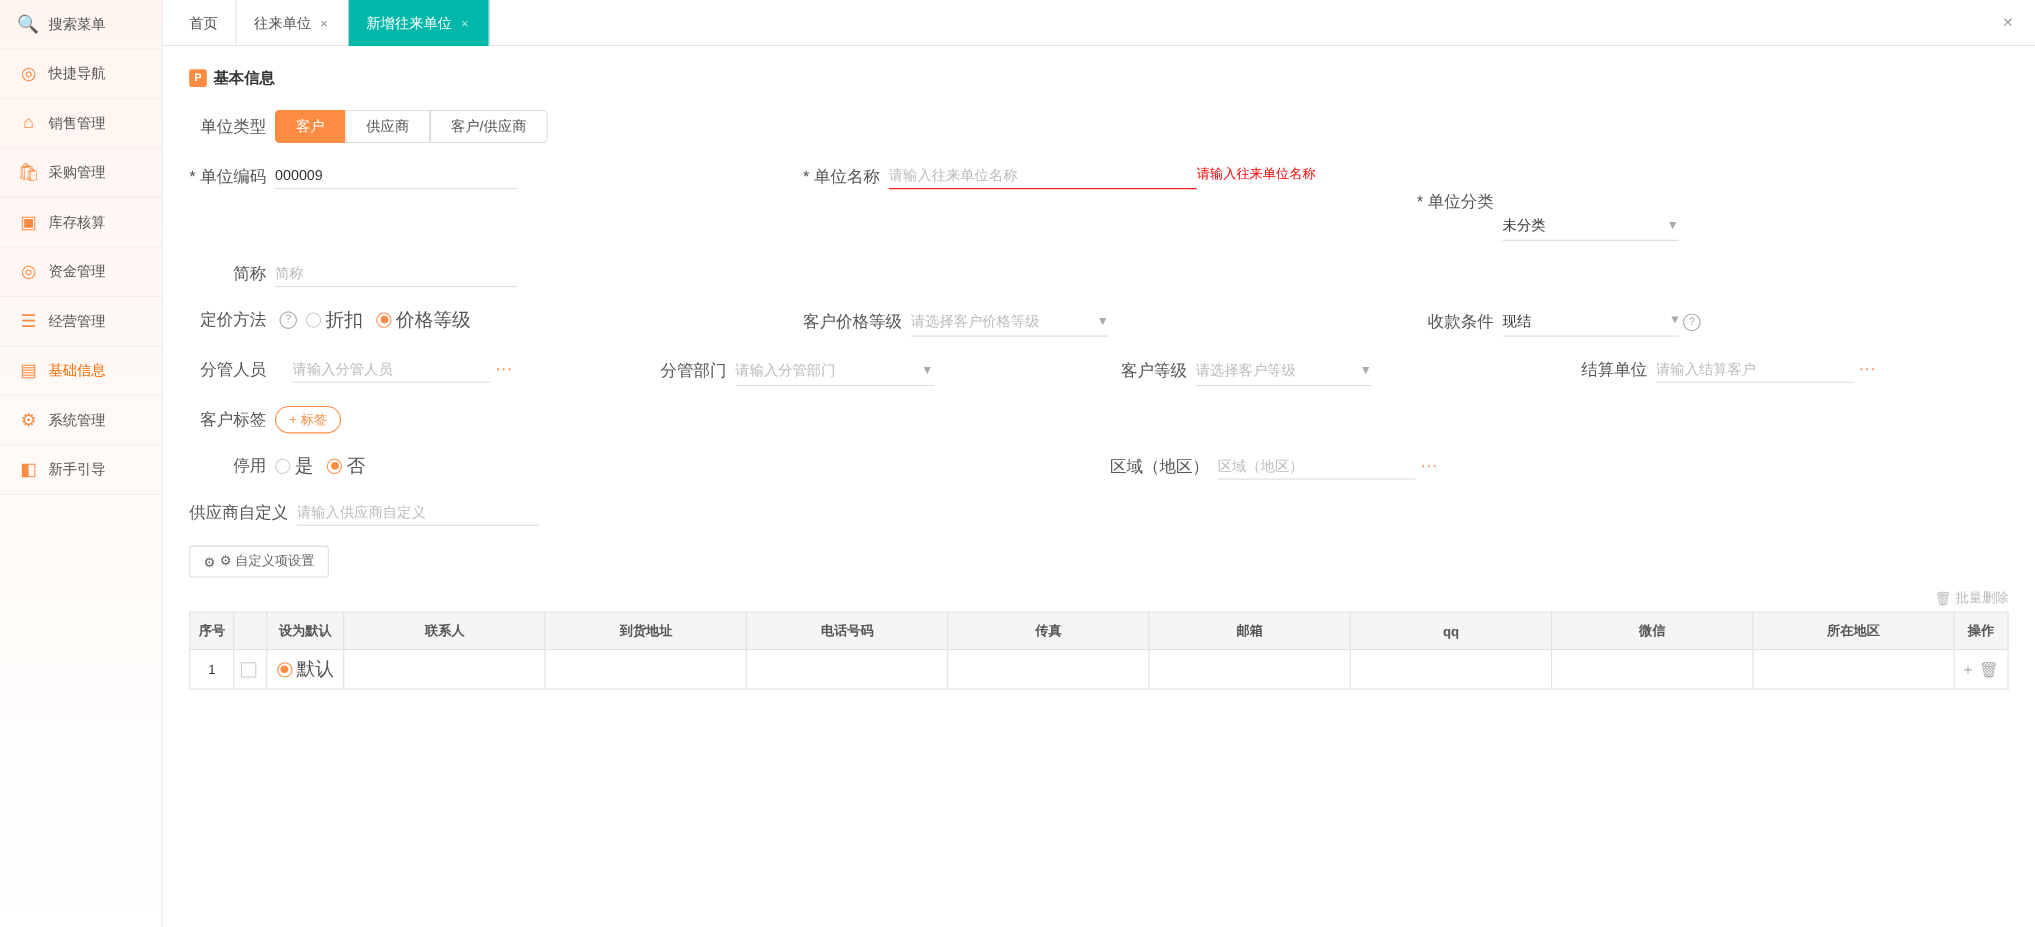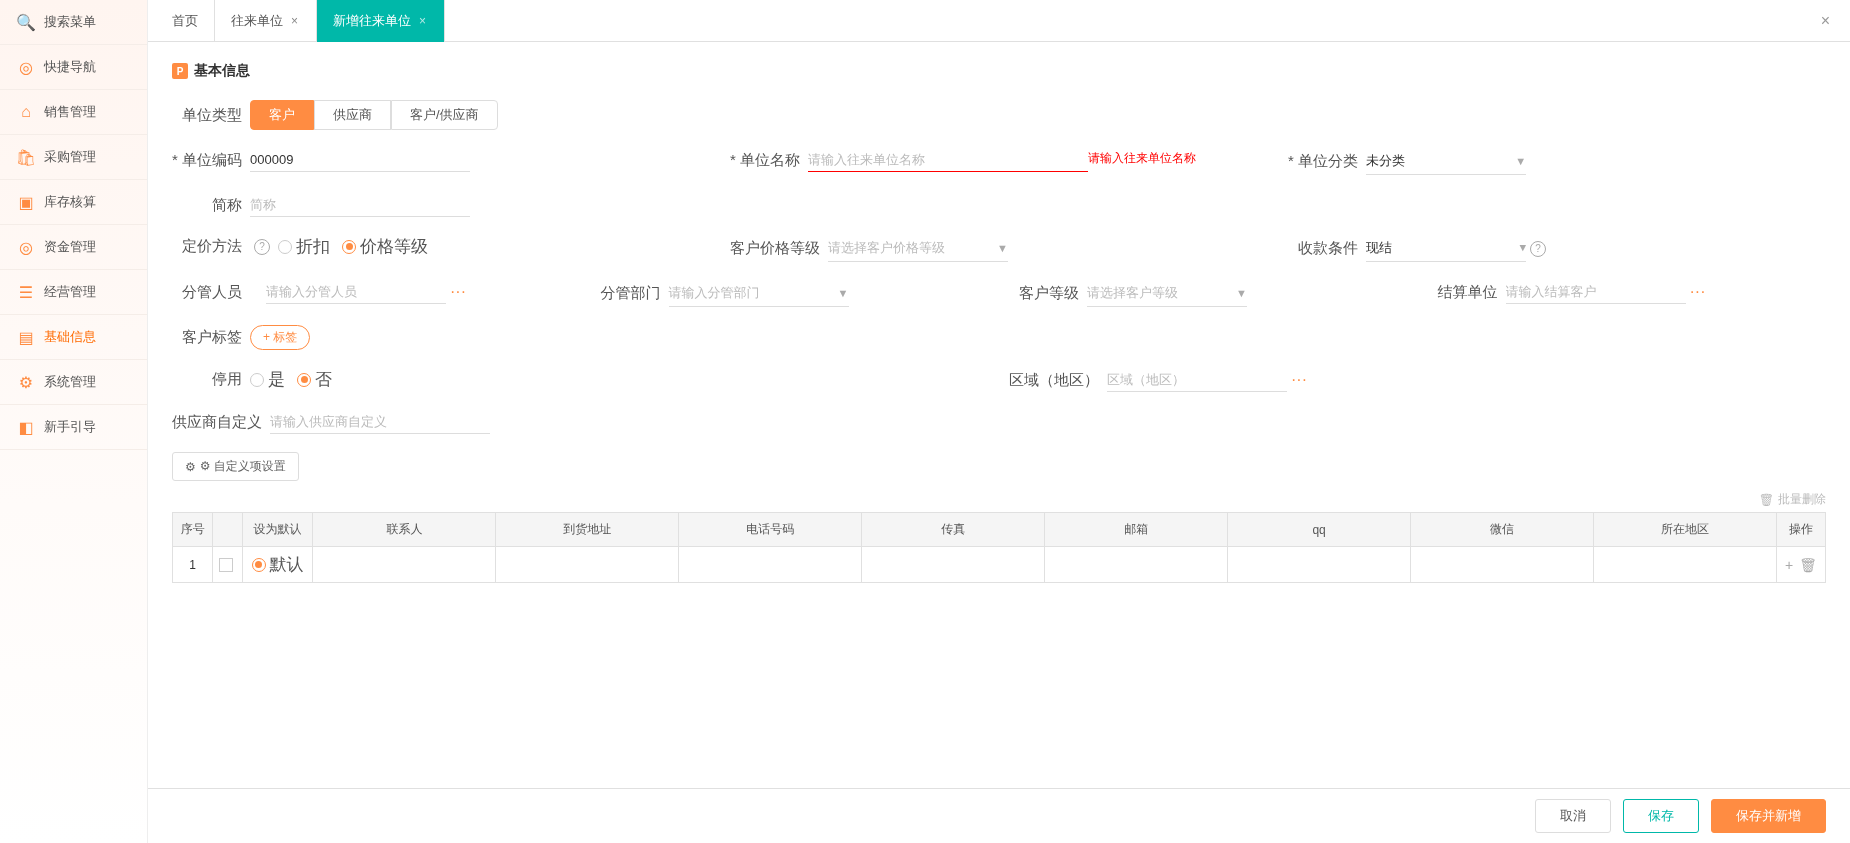--- a/index.html
+++ b/index.html
@@ -294,21 +294,21 @@
       width: 100%;
       border-collapse: collapse;
       font-size: 12px;
     }
     .data-table th {
       background: #f5f5f5;
       border: 1px solid #e0e0e0;
       padding: 8px 6px;
       text-align: center;
       color: #555;
-      font-weight: normal;
+      font-weight: bold;
     }
     .data-table td {
       border: 1px solid #e0e0e0;
       padding: 6px;
       text-align: center;
       color: #333;
     }
     .batch-delete {
       text-align: right;
       color: #bbb;
@@ -465,21 +465,21 @@
       </div>
       <div class="form-group" style="flex:1; margin-left: 20px;">
         <span class="form-label">* 单位名称</span>
         <div class="form-input-group">
           <input class="form-input error" type="text" style="max-width: 280px; border-bottom: 1px solid red;" placeholder="请输入往来单位名称">
           <span class="error-msg">请输入往来单位名称</span>
         </div>
       </div>
       <div class="form-group" style="flex:1; margin-left: 20px;">
         <span class="form-label">* 单位分类</span>
-        <div class="form-select has-value" style="min-width:160px;">
+        <div class="form-select has-value" style="min-width:160px;margin-top:44px;">
           <span class="select-text">未分类</span>
           <span class="select-arrow">▼</span>
         </div>
       </div>
     </div>
 
     <div class="form-row">
       <div class="form-group" style="flex:1; max-width:380px;">
         <span class="form-label">简称</span>
         <input class="form-input" type="text" style="max-width: 220px;" placeholder="简称">
@@ -636,19 +636,14 @@
               <span class="icon-btn">+</span>
               <span class="icon-btn">🗑</span>
             </div>
           </td>
         </tr>
       </tbody>
     </table>
 
   </div>
 
-  <div class="bottom-bar">
-    <button class="btn btn-default">取消</button>
-    <button class="btn btn-primary">保存</button>
-    <button class="btn btn-orange">保存并新增</button>
-  </div>
 
 </div>
 
 </body></html>

